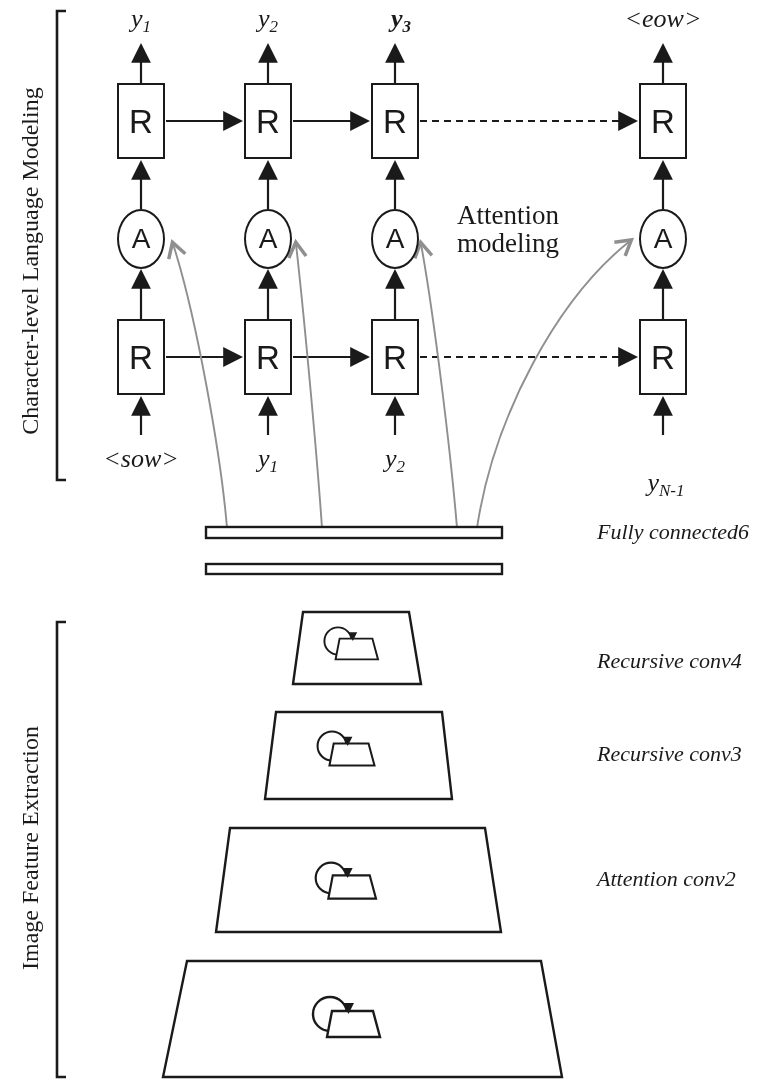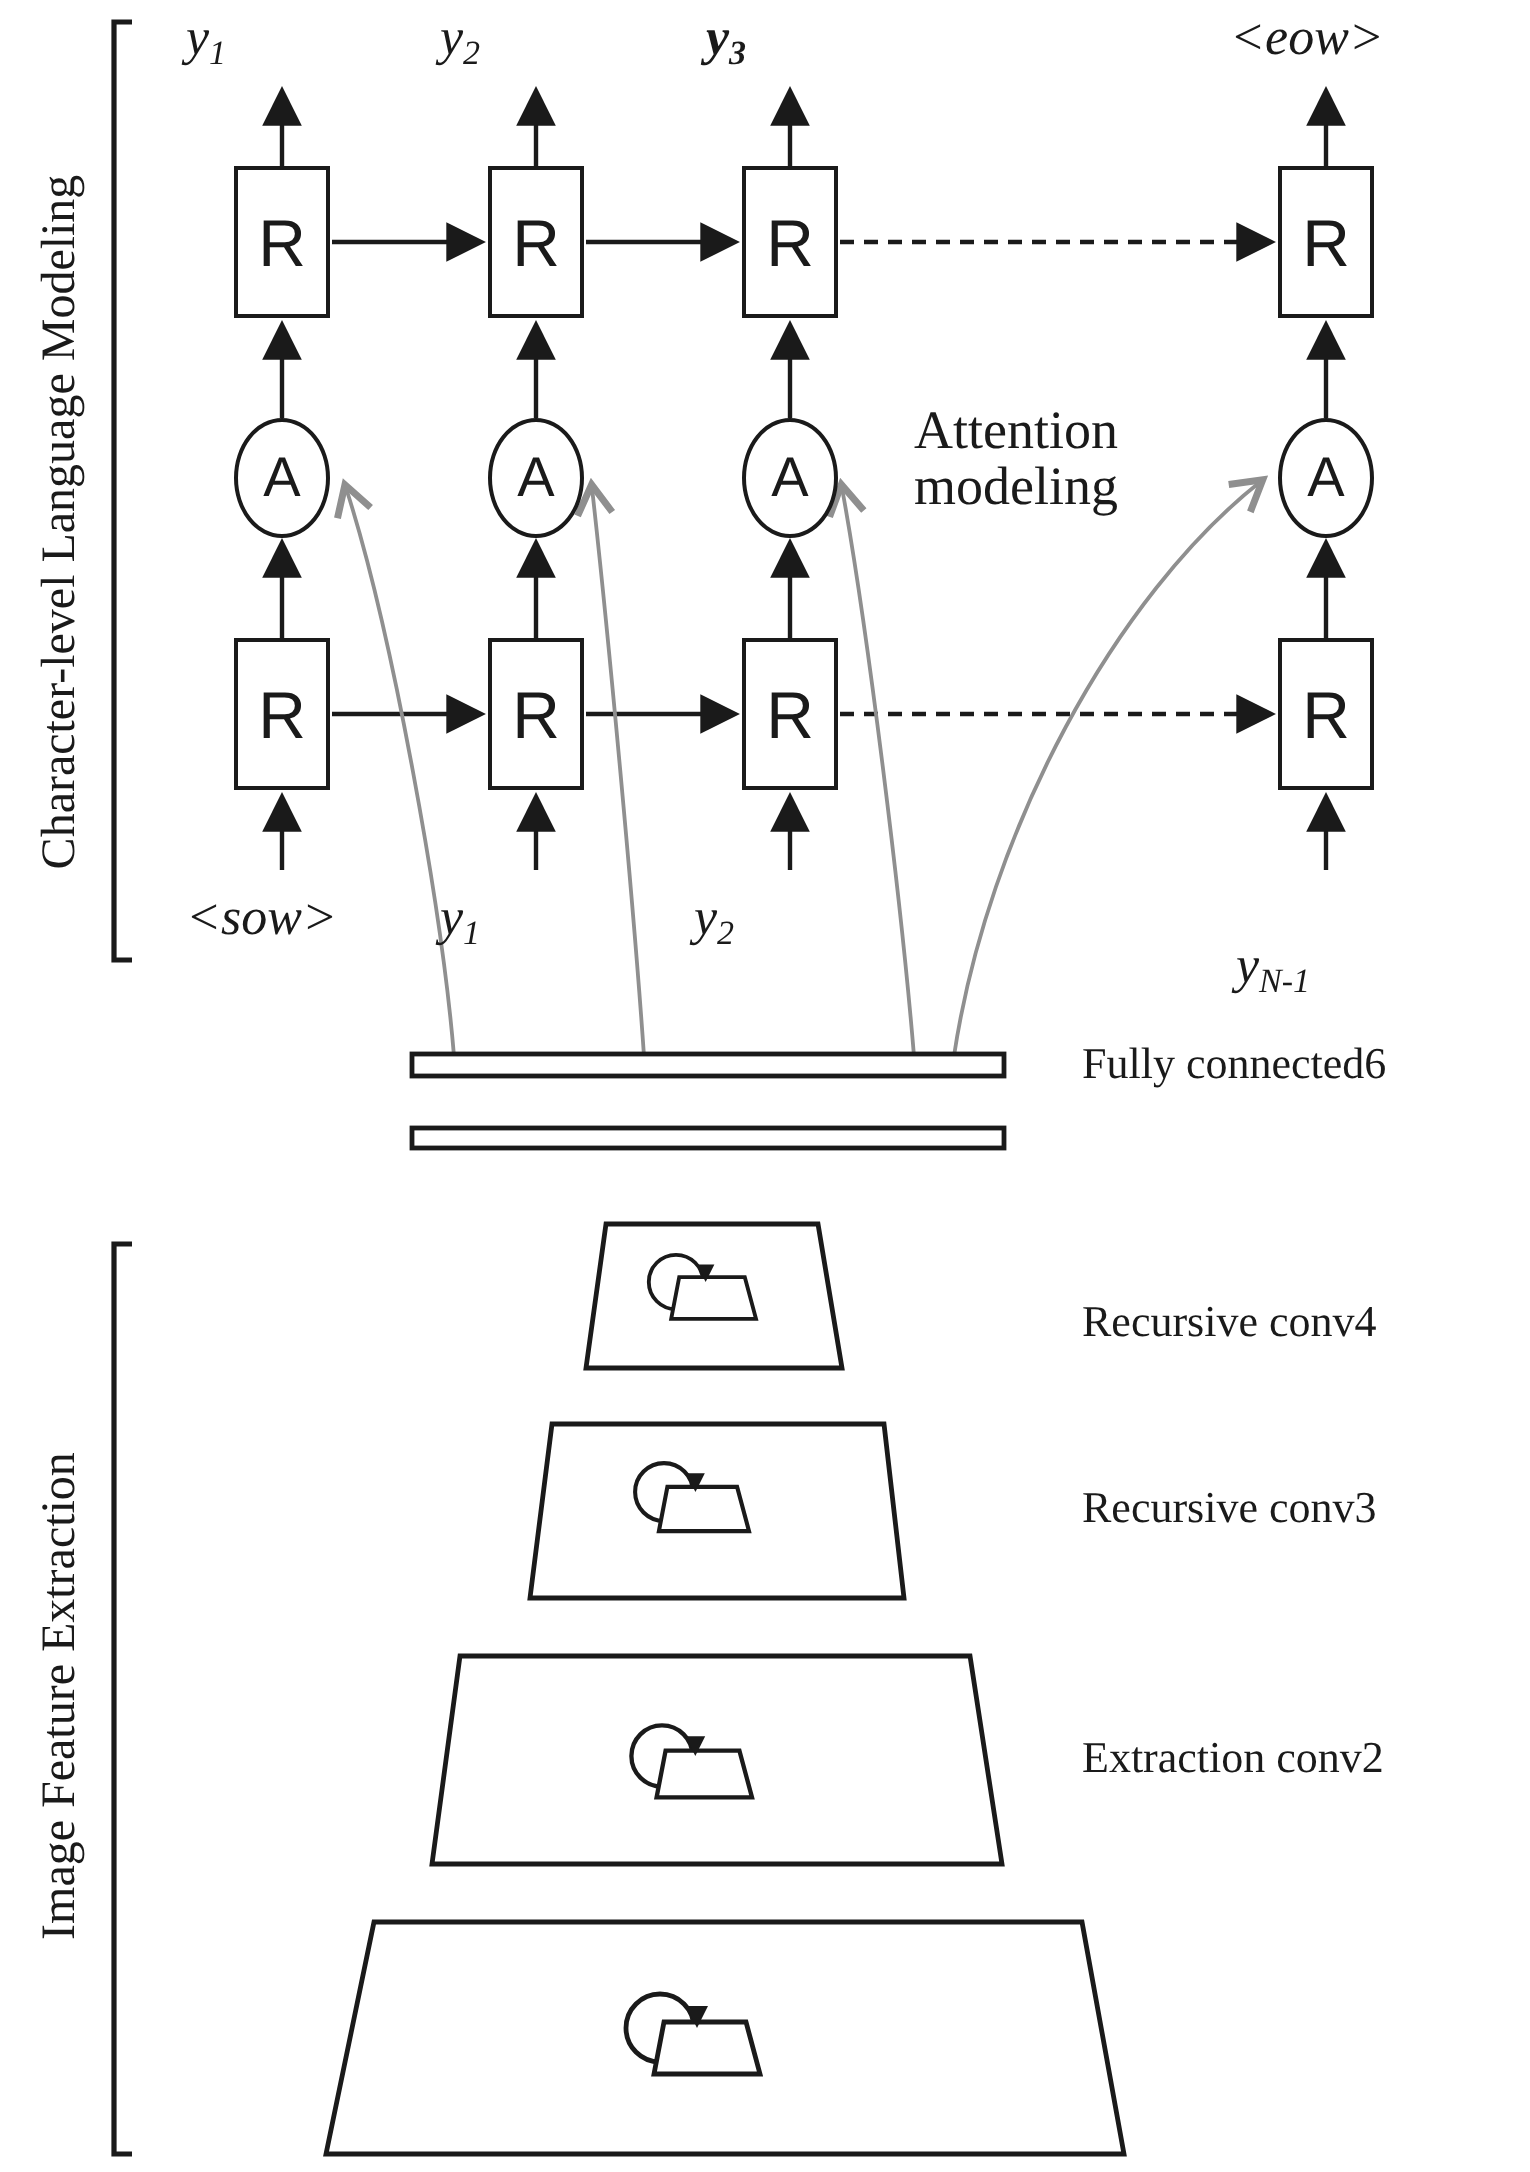--- a/index.html
+++ b/index.html
@@ -34,38 +34,40 @@
     box-sizing: border-box;
     display: flex; align-items: center; justify-content: center;
     font-family: "Liberation Sans", sans-serif;
     font-size: 28px; line-height: 1; color: #1a1a1a;
   }
 
   
   .math-label {
     position: absolute;
     width: 96px; height: 32px;
+    text-align: center;
     font-style: italic;
     font-size: 26px;
     white-space: nowrap;
   }
   .math-sub {
     font-size: 17px;
     position: relative;
     top: 0.28em;
     font-style: italic;
   }
 
   
   .side-label {
     position: absolute;
-    left: 541px;
+    left: 597px;
     height: 28px;
     font-size: 22px;
     white-space: nowrap;
+    font-style: italic;
   }
 
   .attention-note {
     position: absolute;
     left: 457px; top: 201px;
     font-size: 27px;
     line-height: 28px;
     white-space: nowrap;
   }
 
@@ -184,15 +186,15 @@
   <div class="r-box" style="left:639px;top:319px;">R</div>
 
   <div class="math-label" style="left:93px;top:444px;"><span>&lt;sow&gt;</span><span class="math-sub"></span></div>
   <div class="math-label" style="left:220px;top:444px;"><span>y</span><span class="math-sub">1</span></div>
   <div class="math-label" style="left:347px;top:444px;"><span>y</span><span class="math-sub">2</span></div>
   <div class="math-label" style="left:618px;top:468px;"><span>y</span><span class="math-sub">N-1</span></div>
 
   <div class="side-label" style="top:519px;">Fully connected6</div>
   <div class="side-label" style="top:634px;margin-top:14px;">Recursive conv4</div>
   <div class="side-label" style="top:741px;">Recursive conv3</div>
-  <div class="side-label" style="top:866px;">Extraction conv2</div>
+  <div class="side-label" style="top:866px;">Attention conv2</div>
 
 </div>
 
 </body></html>

